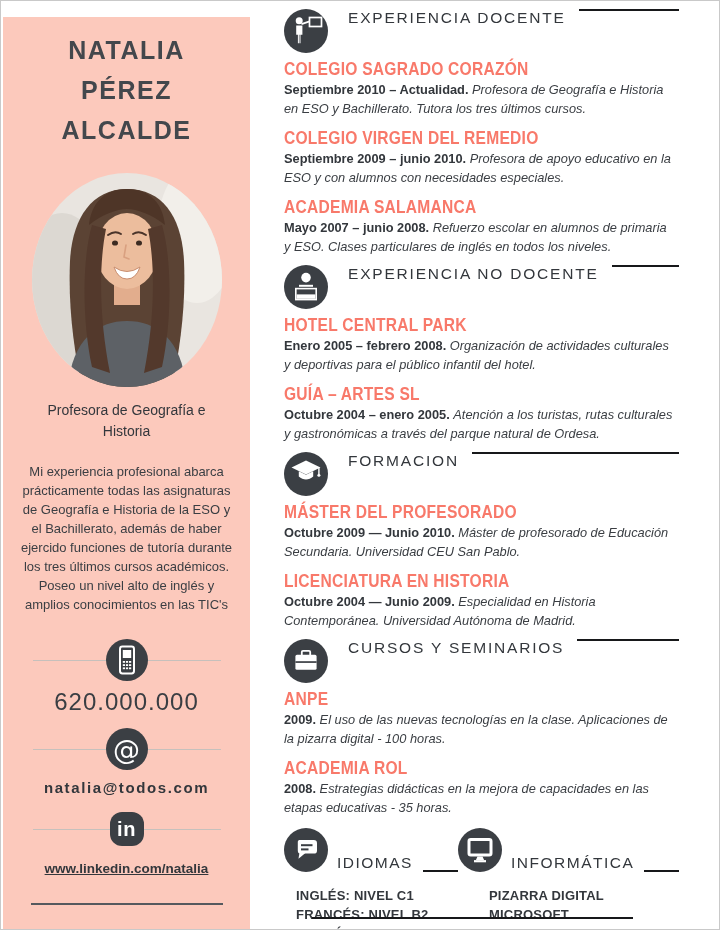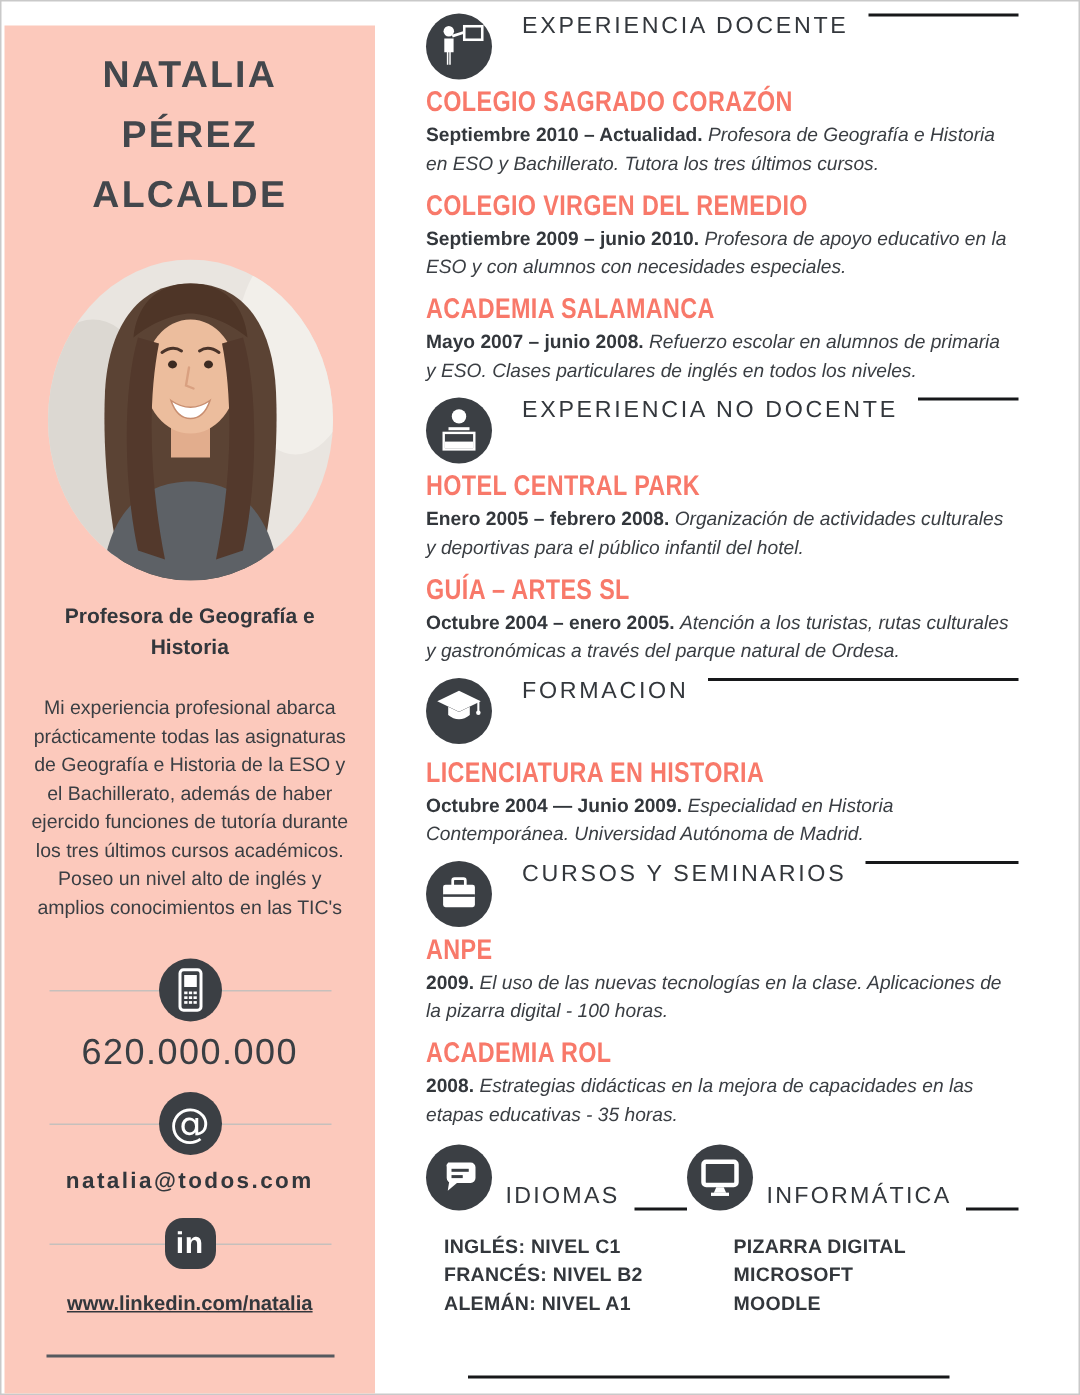--- a/index.html
+++ b/index.html
@@ -21,21 +21,21 @@
   
   .sidebar{
     position:absolute;left:2px;top:16px;width:247px;height:924px;
     background:var(--sidebar-bg);
     display:flex;flex-direction:column;align-items:center;text-align:center;
   }
   .name{margin-top:13px;font-size:25px;font-weight:bold;letter-spacing:1.5px;
         line-height:40px;color:#43474c}
   .photo{width:190px;height:214px;margin-top:6px}
   .photo svg{width:100%;height:100%;display:block}
-  .jobtitle{margin-top:13px;width:204px;font-size:14px;font-weight:bold;
+  .jobtitle{margin-top:13px;width:204px;font-size:14px;font-weight:normal;
             line-height:21px;color:var(--text)}
   .summary{margin-top:9px;width:218px;font-size:13px;line-height:19px;color:#3a3e43}
   .contact-row{position:relative;width:188px;height:42px;margin-top:12px;
                display:flex;justify-content:center;align-items:center}
   .contact-row .hline{position:absolute;left:0;right:0;top:50%;height:1px;
                       background:var(--line-light)}
   .circ{width:42px;height:42px;border-radius:50%;background:var(--dark);
         position:relative;z-index:1;display:flex;align-items:center;justify-content:center}
   .circ svg{width:42px;height:42px;display:block}
   .at-glyph{color:#fff;font-size:27px;line-height:1;font-family:"DejaVu Sans",sans-serif}
@@ -276,20 +276,27 @@
     </div>
 
     <div class="sec-head s3">
       <span class="sec-icon">
         <svg viewBox="0 0 44 44">
             <use href="#icon-graduation-cap" xlink:href="#icon-graduation-cap"></use>
           </svg>
       </span>
       <span class="sec-title">FORMACION</span>
       <span class="sec-line"></span>
+    </div>
+    <div class="entry first">
+      <div class="org">MÁSTER DEL PROFESORADO</div>
+      <p>
+        <b>Octubre 2009 — Junio 2010.</b>
+        <i>Máster de profesorado de Educación Secundaria. Universidad CEU San Pablo.</i>
+      </p>
     </div>
     <div class="entry">
       <div class="org">LICENCIATURA EN HISTORIA</div>
       <p>
         <b>Octubre 2004 — Junio 2009.</b>
         <i>Especialidad en Historia Contemporánea. Universidad Autónoma de Madrid.</i>
       </p>
     </div>
 
     <div class="sec-head s4">

